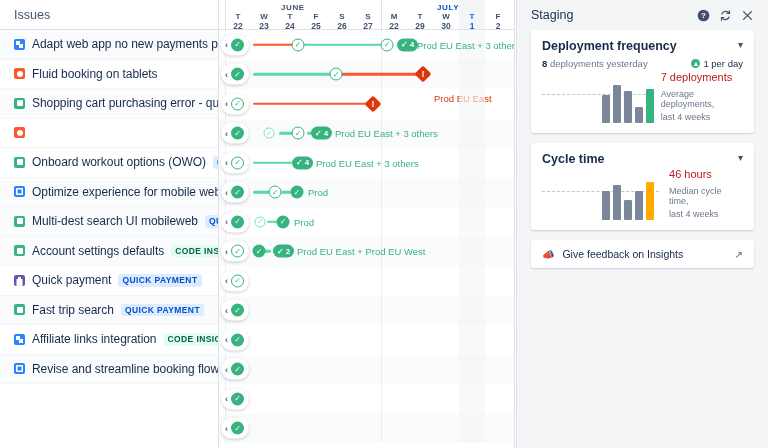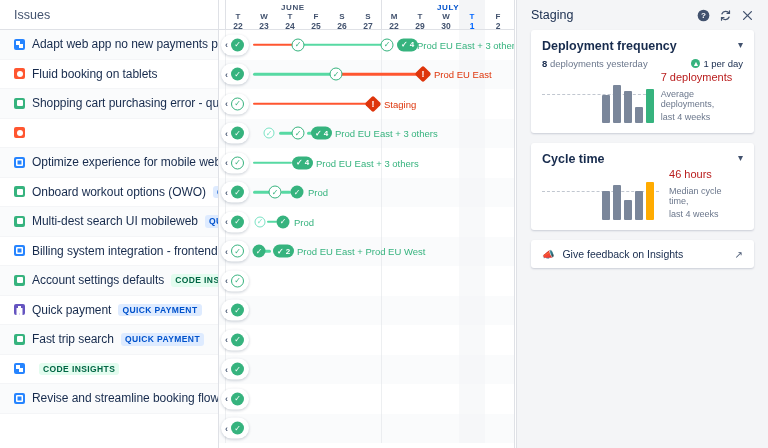--- a/index.html
+++ b/index.html
@@ -130,21 +130,21 @@
     position:absolute; top:50%; transform:translateY(-50%);
     height:13px; padding:0 4px; background:#36B37E; color:#fff;
     border-radius:7px; font-size:8px; font-weight:bold;
     display:flex; align-items:center; gap:2px; line-height:1;
   }
   .tl-label{
     position:absolute; top:50%; transform:translateY(-50%);
     font-size:9.5px; white-space:nowrap;
   }
   .lbl-green{ color:#36B37E; }
-  .lbl-red{ color:#DE350B; }
+  .lbl-red{ color:#DE350B;margin-top:24px; }
 
   
   #insights-panel{
     position:absolute; left:516px; top:0; width:252px; height:448px;
     background:#F4F5F7;
     border-left:1px solid #DFE1E6;
   }
   #ins-header{
     height:30px; display:flex; align-items:center;
     padding:0 12px 0 14px;
@@ -201,55 +201,52 @@
         <span class="itype bug"></span>
         <span class="issue-title">Fluid booking on tablets</span>
       </div>
       <div class="issue-row alt">
         <span class="itype story"></span>
         <span class="issue-title">Shopping cart purchasing error - quick fix</span>
       </div>
       <div class="issue-row">
         <span class="itype bug"></span>
       </div>
-      <div class="issue-row alt">
-        <span class="itype task"></span>
-        <span class="issue-title">Optimize experience for mobile web</span>
-      </div>
       <div class="issue-row">
         <span class="itype story"></span>
         <span class="issue-title">Onboard workout options (OWO)</span>
         <span class="epic-badge eb-blue">QUICK INSIGHTS</span>
       </div>
       <div class="issue-row alt">
+        <span class="itype task"></span>
+        <span class="issue-title">Optimize experience for mobile web</span>
+      </div>
+      <div class="issue-row alt">
         <span class="itype story"></span>
         <span class="issue-title">Multi-dest search UI mobileweb</span>
         <span class="epic-badge eb-blue">QUICK PAYMENT</span>
-      </div>
-      <div class="issue-row">
-        <span class="itype task"></span>
-        <span class="issue-title">Billing system integration - frontend</span>
       </div>
       <div class="issue-row alt">
         <span class="itype story"></span>
         <span class="issue-title">Account settings defaults</span>
         <span class="epic-badge eb-green">CODE INSIGHTS</span>
       </div>
       <div class="issue-row">
         <span class="itype epic"></span>
         <span class="issue-title">Quick payment</span>
         <span class="epic-badge eb-blue">QUICK PAYMENT</span>
       </div>
       <div class="issue-row alt">
         <span class="itype story"></span>
         <span class="issue-title">Fast trip search</span>
         <span class="epic-badge eb-blue">QUICK PAYMENT</span>
       </div>
       <div class="issue-row">
         <span class="itype subtask"></span>
+        <span class="issue-title">Affiliate links integration</span>
         <span class="epic-badge eb-green">CODE INSIGHTS</span>
       </div>
       <div class="issue-row alt">
         <span class="itype task"></span>
         <span class="issue-title">Revise and streamline booking flow</span>
       </div>
     </div>
 </div>
 
 <div id="timeline-panel">

